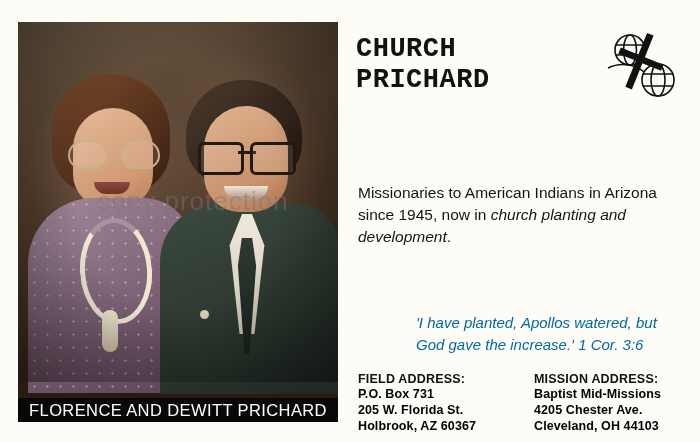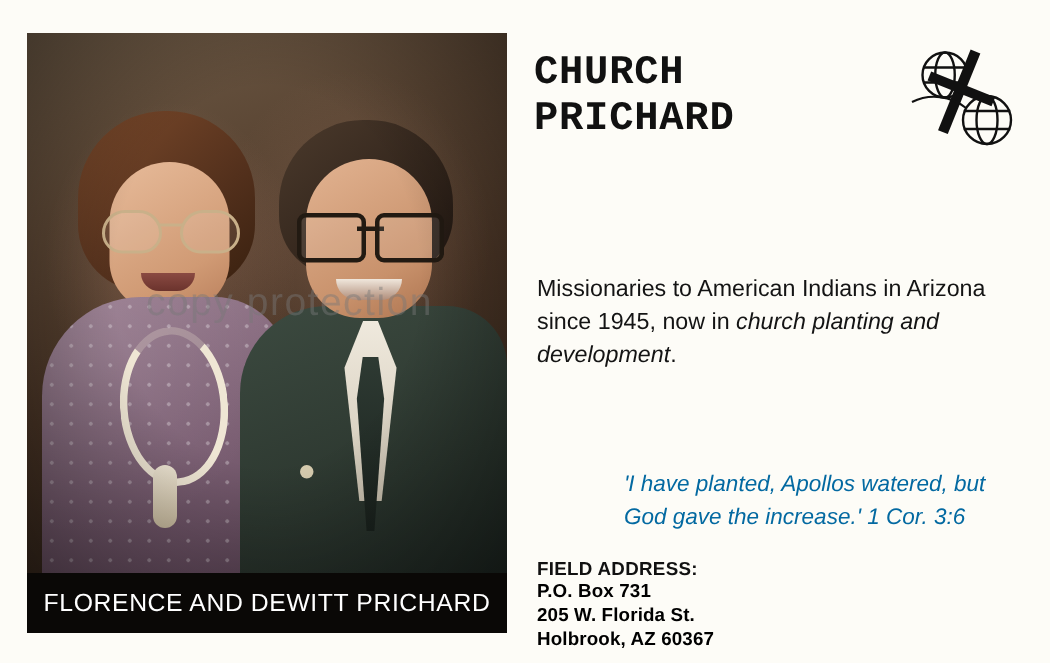--- a/index.html
+++ b/index.html
@@ -171,21 +171,21 @@
     background: #d8cdb0;
   }
   #photo-vignette {
     position: absolute;
     left: 0; top: 0; width: 320px; height: 360px;
     background: radial-gradient(ellipse at 50% 45%, rgba(0,0,0,0) 45%, rgba(0,0,0,0.45) 100%);
   }
   #caption-bar {
     position: absolute;
     left: 0; bottom: 0;
-    width: 320px; height: 40px;
+    width: 320px; height: 24px;
     background: #0a0806;
     display: flex;
     align-items: center;
     justify-content: center;
   }
   #caption-text {
     color: #ffffff;
     font-size: 16.5px;
     letter-spacing: .4px;
     font-family: "Liberation Sans", sans-serif;
@@ -343,17 +343,23 @@
 
     <div id="scripture">'I have planted, Apollos watered, but God gave the increase.' 1 Cor. 3:6</div>
 
     <div id="addresses">
       <div class="addr-col">
         <div class="addr-title">FIELD ADDRESS:</div>
         <div class="addr-line">P.O. Box 731</div>
         <div class="addr-line">205 W. Florida St.</div>
         <div class="addr-line">Holbrook, AZ   60367</div>
       </div>
+      <div class="addr-col">
+        <div class="addr-title">MISSION ADDRESS:</div>
+        <div class="addr-line">Baptist Mid-Missions</div>
+        <div class="addr-line">4205 Chester Ave.</div>
+        <div class="addr-line">Cleveland, OH   44103</div>
+      </div>
     </div>
   </div>
 
   <div id="watermark">copy protection</div>
 </div>
 
 </body></html>

